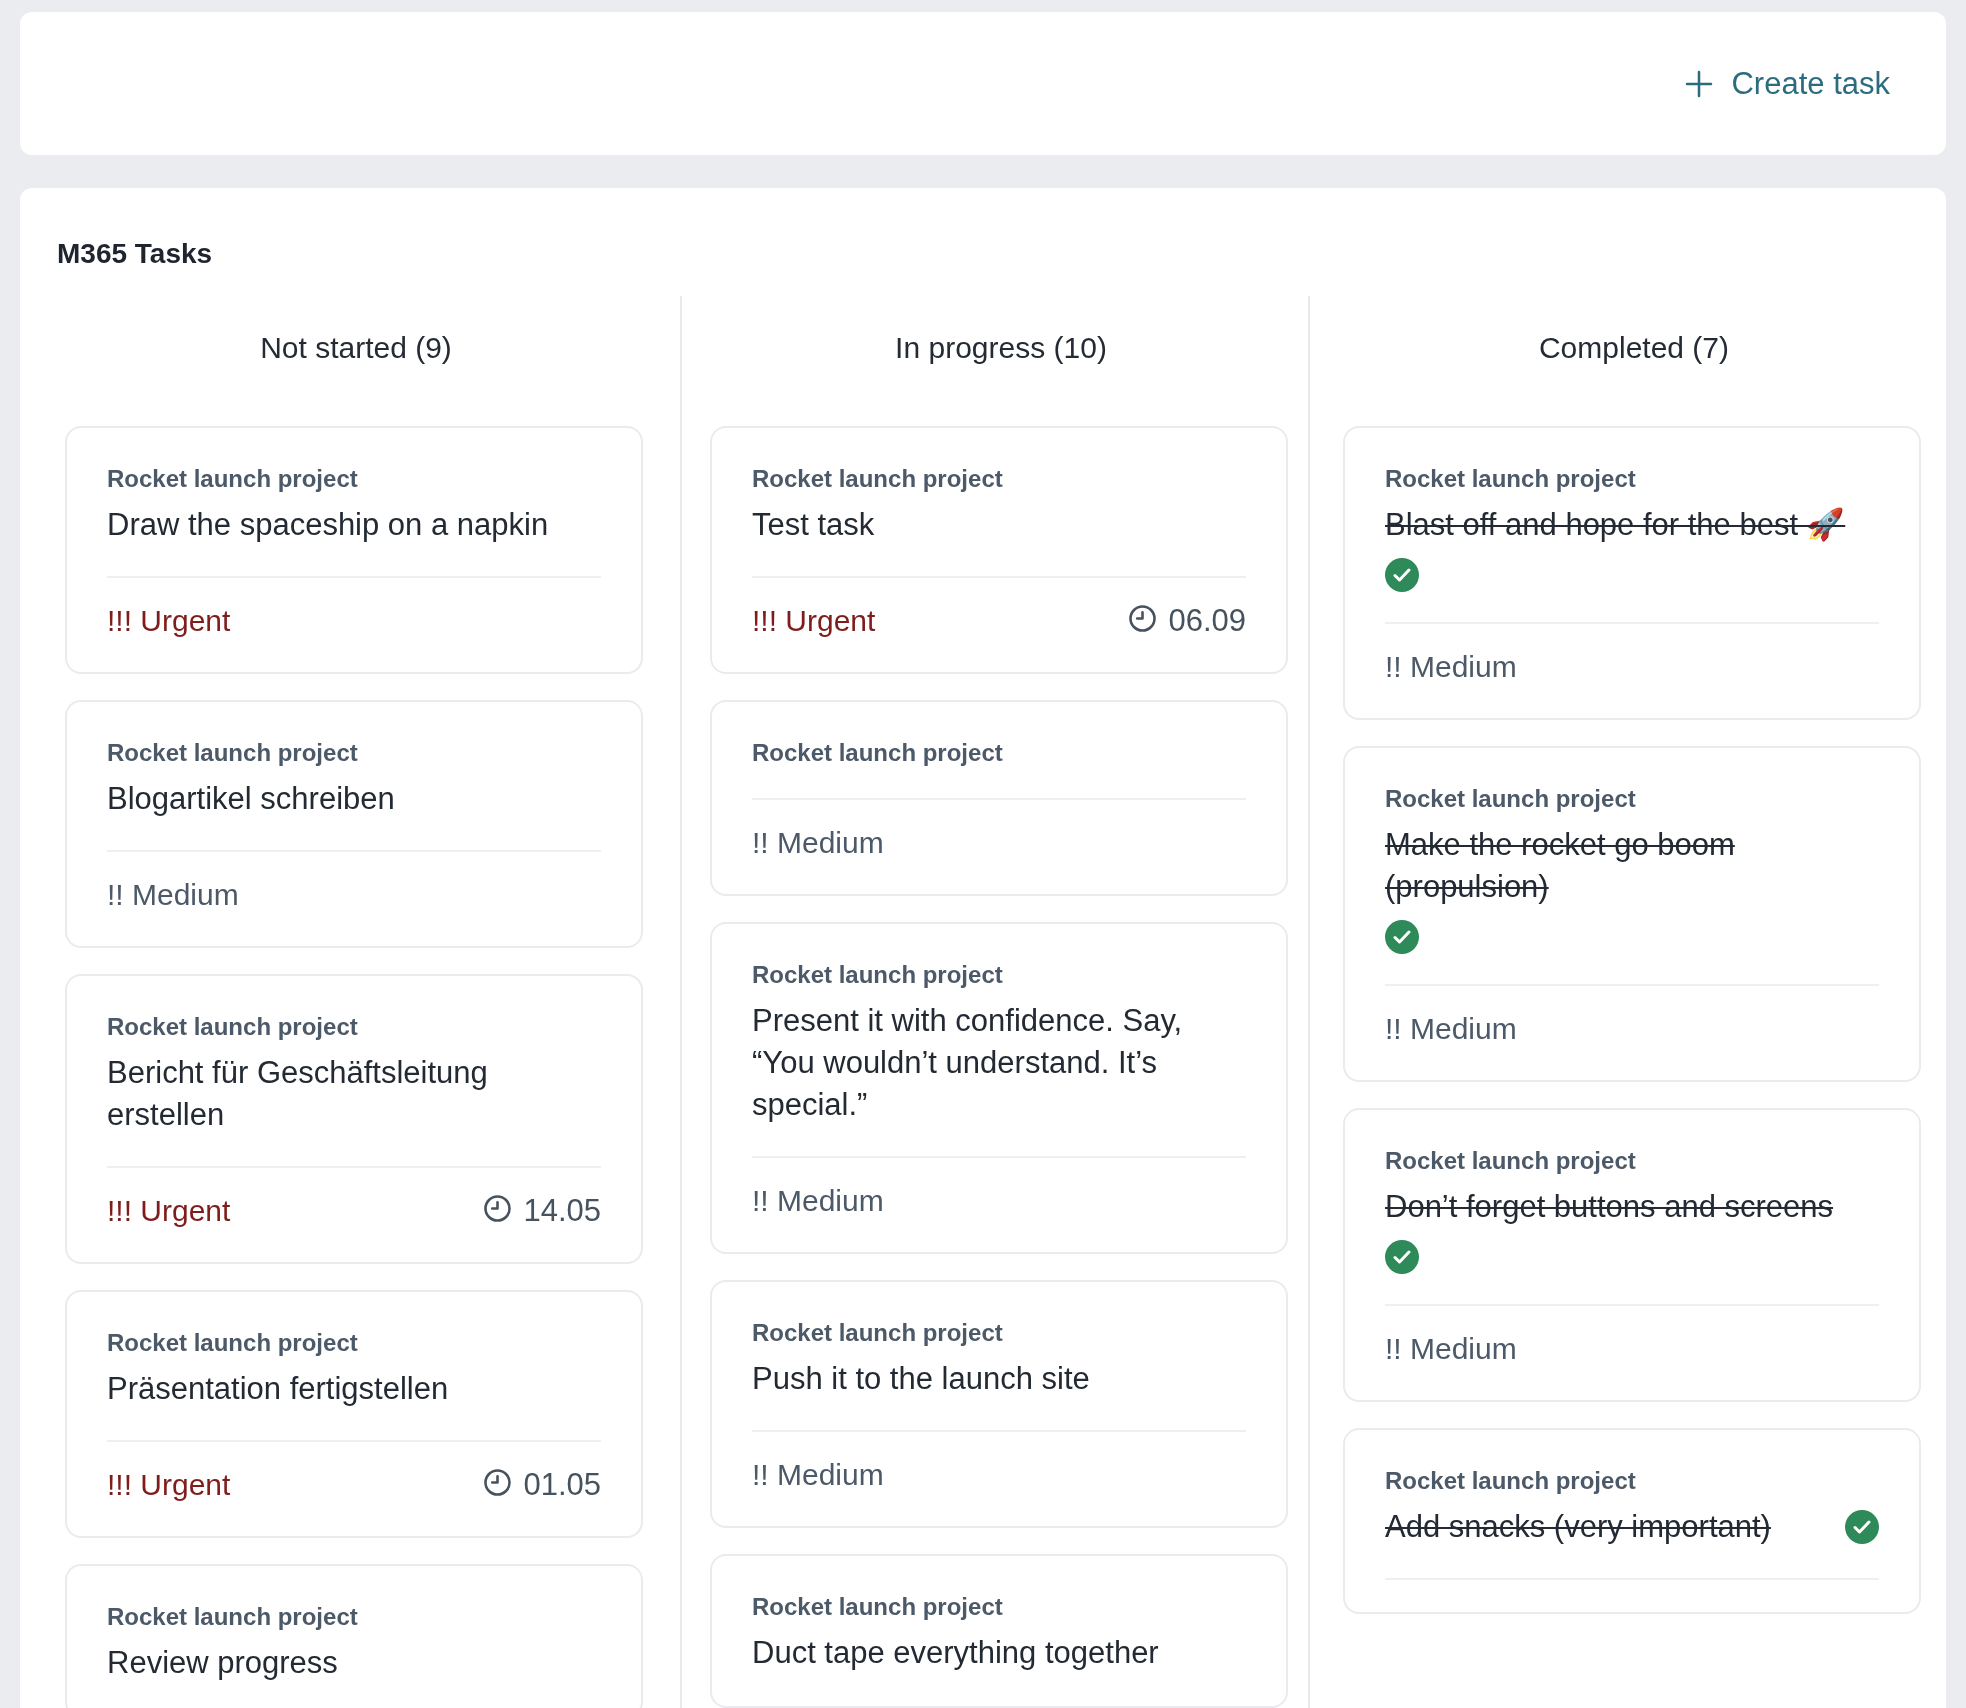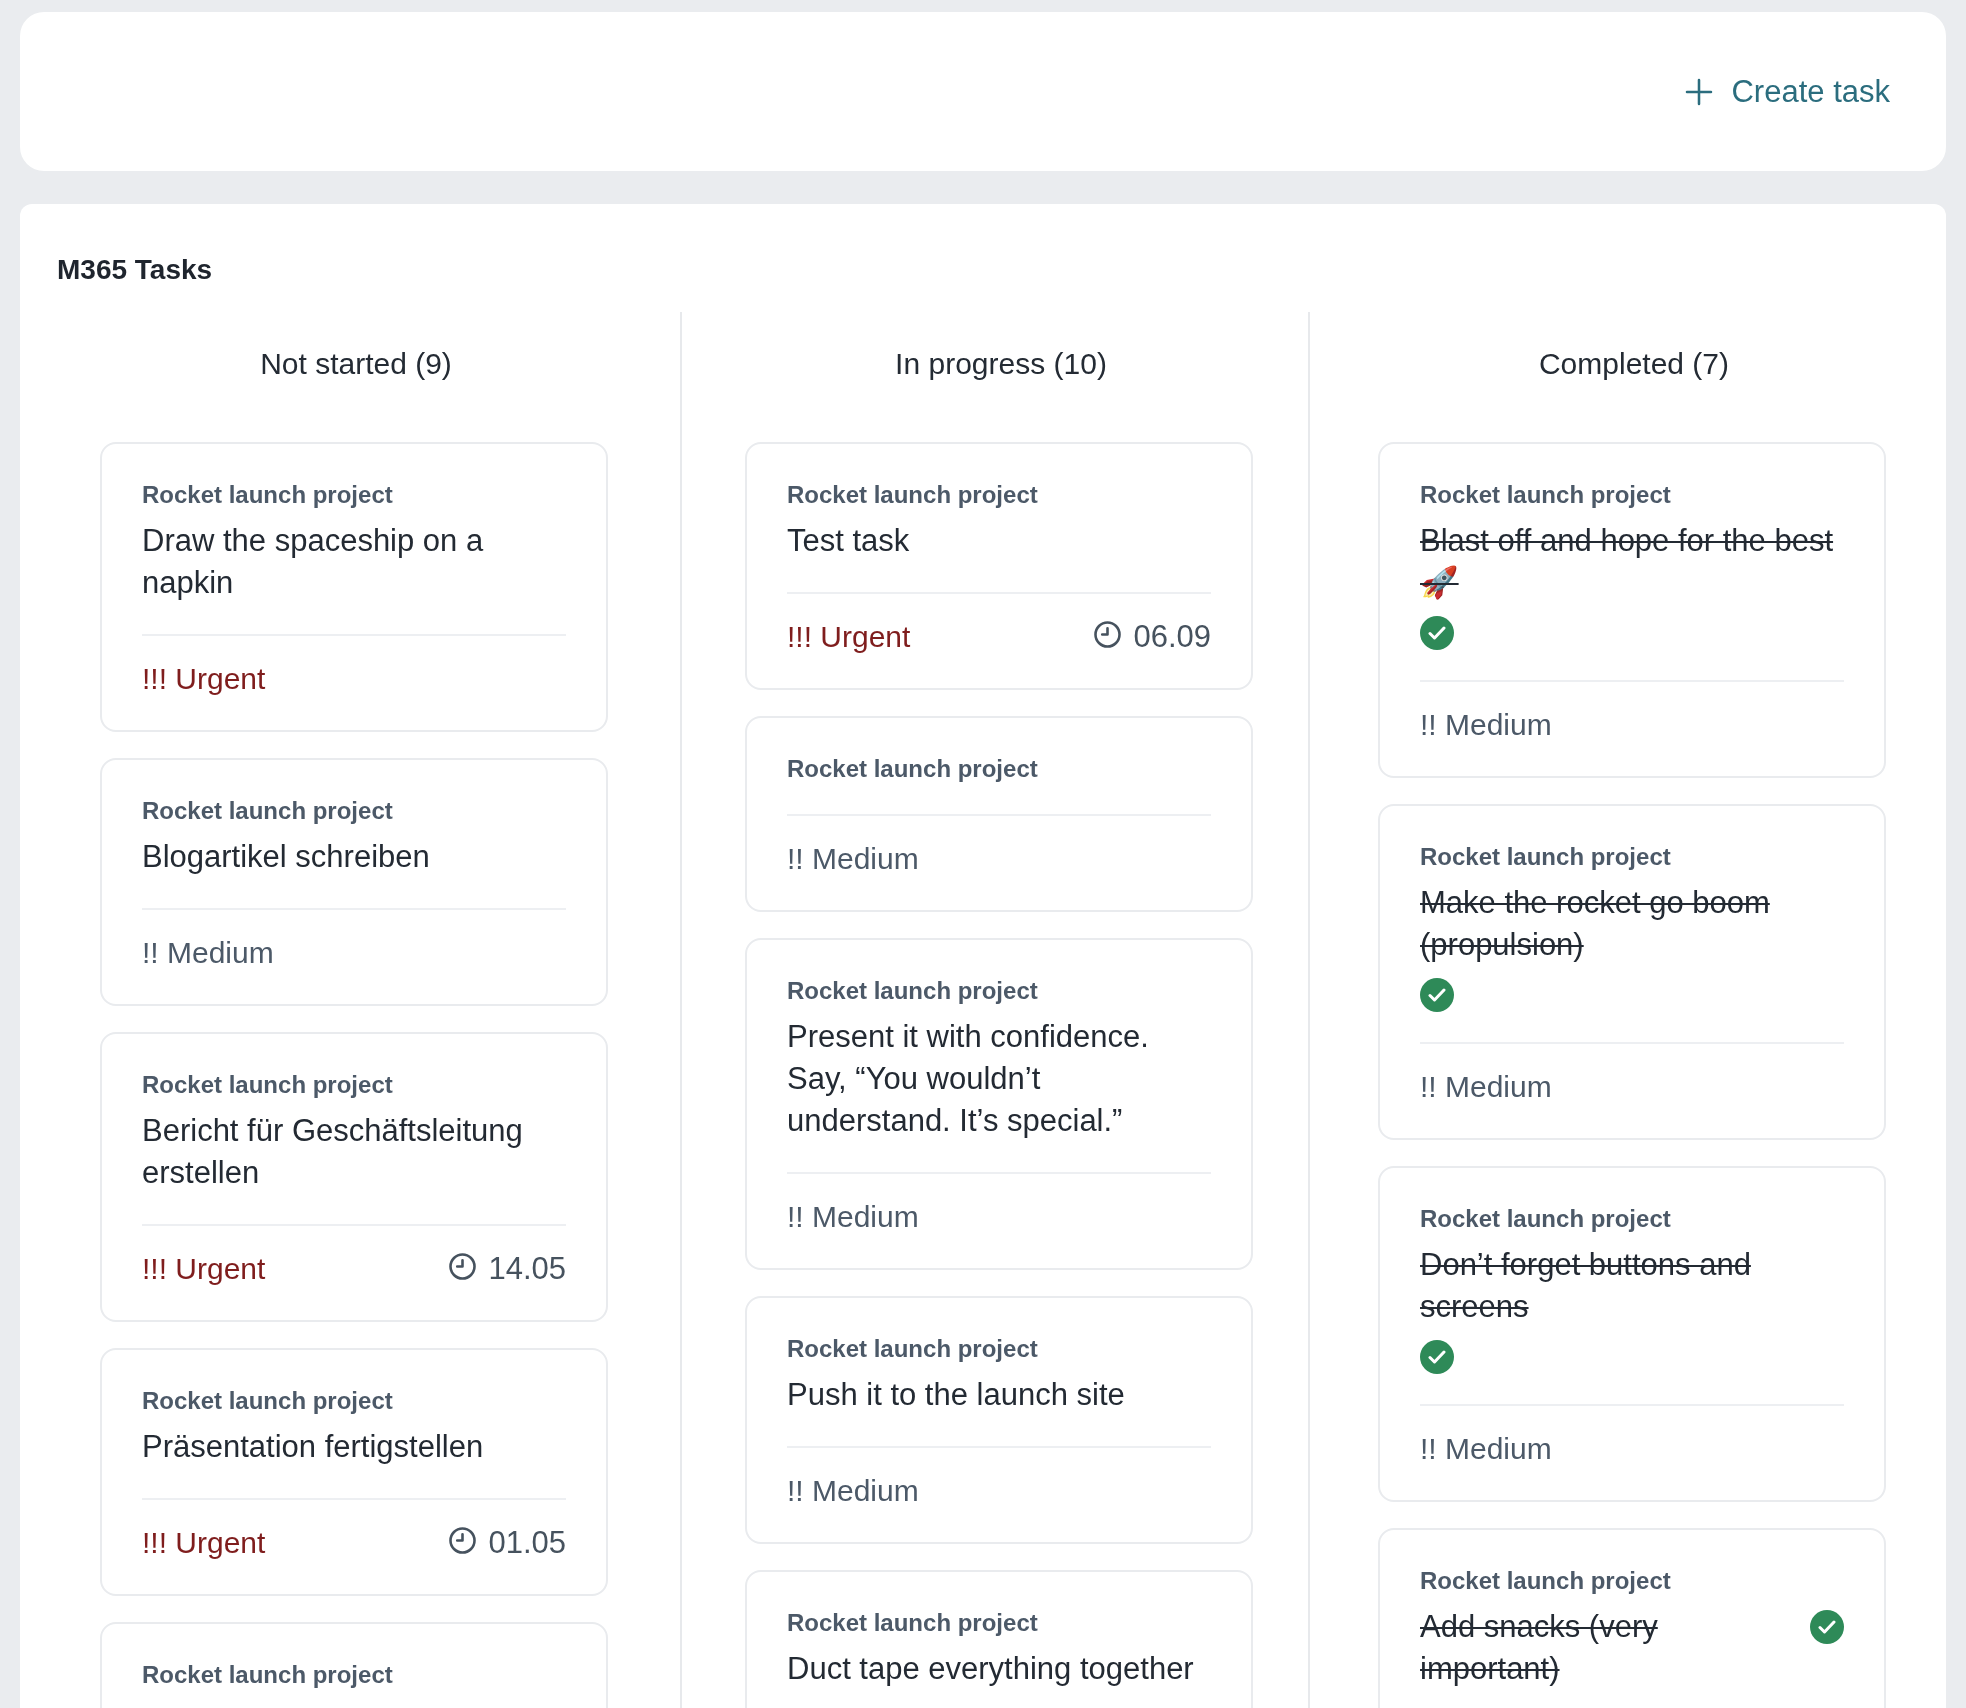--- a/index.html
+++ b/index.html
@@ -3,21 +3,21 @@
 <meta charset="utf-8">
 <style>
   html,body{margin:0;padding:0;}
   body{
     width:1966px;height:1708px;overflow:hidden;position:relative;
     background:#eaecef;
     font-family:"Liberation Sans","DejaVu Sans",sans-serif;
     -webkit-font-smoothing:antialiased;
   }
   .topbar{
-    margin:12px 20px 0 20px;height:159px;background:#ffffff;border-radius:24px;
+    margin:12px 20px 0 20px;height:143px;background:#ffffff;border-radius:12px;
     display:flex;align-items:center;justify-content:flex-end;padding-right:44px;box-sizing:border-box;
   }
   .create-task{
     display:flex;align-items:center;gap:14px;background:none;border:none;cursor:pointer;
     color:#2b6d7e;font-size:31px;font-family:inherit;font-weight:500;padding:10px 12px;
   }
   .create-task .plus{display:flex;align-items:center;}
   .panel{
     margin:33px 20px 0 20px;height:1520px;background:#ffffff;border-radius:12px 12px 0 0;
     box-sizing:border-box;overflow:hidden;display:flex;flex-direction:column;
@@ -28,21 +28,21 @@
   .columns{
     margin-top:16px;flex:1;display:grid;grid-template-columns:660px 628px 1fr;overflow:hidden;
   }
   .column{overflow:hidden;}
   .column + .column{border-left:2px solid #e7e9ec;}
   .col-header{
     text-align:center;font-size:30px;color:#242b34;padding:32px 0 58px 0;line-height:40px;margin-left:12px;
   }
   .card-list{display:flex;flex-direction:column;align-items:center;gap:26px;}
   .card{
-    width:508px;box-sizing:border-box;background:#fff;border:2px solid #e9ebee;border-radius:16px;
+    width:578px;box-sizing:border-box;background:#fff;border:2px solid #e9ebee;border-radius:16px;
     padding:36px 40px 32px 40px;display:flex;flex-direction:column;flex-shrink:0;cursor:pointer;margin-left:8px;
   }
   .card-project{font-size:24px;line-height:30px;font-weight:700;color:#4c5968;}
   .title-row{display:flex;align-items:flex-start;justify-content:space-between;gap:14px;margin-top:10px;}
   .card-title{font-size:31px;line-height:42px;color:#232a33;}
   .title-row .card-title{margin-top:0;flex:1;}
   div.card-title{margin-top:10px;}
   .strike{text-decoration:line-through;text-decoration-thickness:2px;}
   .check-badge{
     width:34px;height:34px;border-radius:50%;background:#2e8a58;flex-shrink:0;

